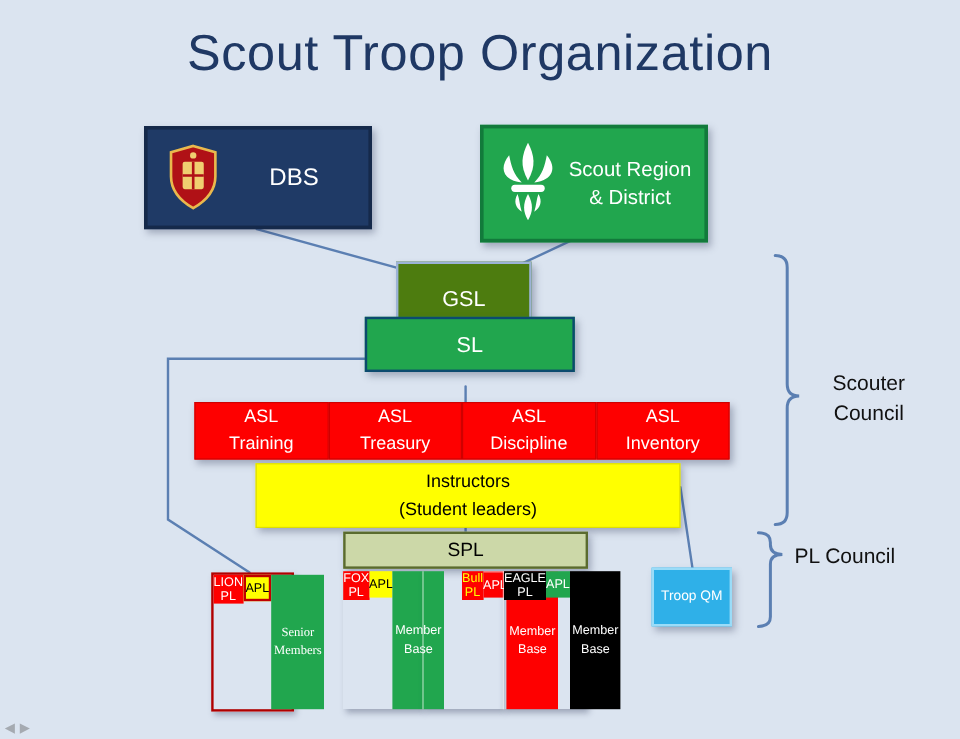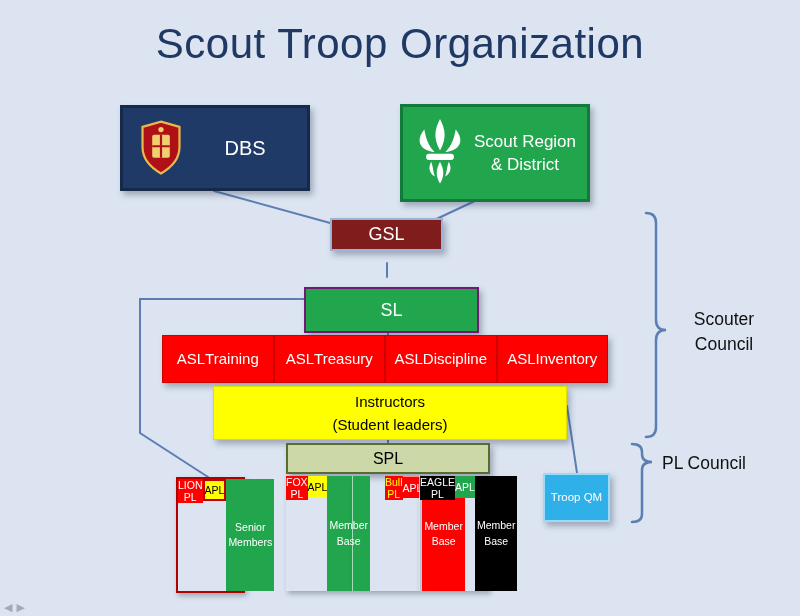--- a/index.html
+++ b/index.html
@@ -31,38 +31,38 @@
 
   .region {
     left:400px; top:104px; width:190px; height:98px;
     background:#21a64e; border:3px solid #127a3b;
     color:#fff; font-size:17px; line-height:1.38;
     justify-content:flex-start; padding-left:10px;
   }
   .region .label { flex:1; text-align:center; padding-right:4px; }
 
   .gsl {
-    left:330px; top:218px; width:113px; height:33px;
-    background:#7f1d1d; border:2px solid #9cb3d6;
+    left:330px; top:218px; width:113px; height:63px;
+    background:#4d7c0f; border:2px solid #9cb3d6;
     color:#fff; font-size:18px;
   }
   .sl {
-    left:304px; top:287px; width:175px; height:46px;
-    background:#21a64e; border:2px solid #701a75;
+    left:304px; top:264px; width:175px; height:46px;
+    background:#21a64e; border:2px solid #0c4a6e;
     color:#fff; font-size:18px;
   }
 
   .asl-row {
     position:absolute; left:162px; top:335px; width:446px; height:48px;
     display:flex; z-index:2; box-shadow: 2.5px 3.5px 6px rgba(45,55,85,0.35);
   }
   .asl {
     flex:1; background:#fe0000; border:1px solid #cf0000;
     color:#fff; font-size:15px; line-height:1.5;
-    display:flex; flex-direction:row; align-items:center; justify-content:center;
+    display:flex; flex-direction:column; align-items:center; justify-content:center;
   }
 
   .instructors {
     left:213px; top:386px; width:354px; height:54px;
     background:#ffff00; border:1px solid #dede00;
     color:#000; font-size:15px; line-height:1.55;
     flex-direction:column;
   }
 
   .spl {
@@ -86,21 +86,21 @@
     display:flex; align-items:center; justify-content:center;
     font-size:10.5px; text-align:center;
   }
   .p-pl { height:24px; }
   .p-apl { height:22px; }
   .p-base { flex:1; line-height:1.45; padding:2px; }
 
   .lion { left:176px; top:477px; width:69px; height:116px; border:2px solid #b00000; }
   .lion .p-pl { background:#fe0000; color:#fff; }
   .lion .p-apl { background:#ffff00; color:#000; border:2px solid #c00000; }
-  .lion .p-base { background:#21a64e; color:#fff; }
+  .lion .p-base { background:#21a64e; color:#fff;font-family:Liberation Serif, serif; }
 
   .fox { left:286px; top:476px; width:66px; height:115px; }
   .fox .p-pl { background:#fe0000; color:#fff; }
   .fox .p-apl { background:#ffff00; color:#000; }
   .fox .p-base { background:#21a64e; color:#fff; }
 
   .bull { left:352px; top:476px; width:67px; height:115px; border-left:1px solid rgba(255,255,255,0.6);padding-left:32px; }
   .bull .p-pl { background:#fe0000; color:#ffff00; }
   .bull .p-apl { background:#fe0000; color:#fff; }
   .bull .p-base { background:#fe0000; color:#fff; }

